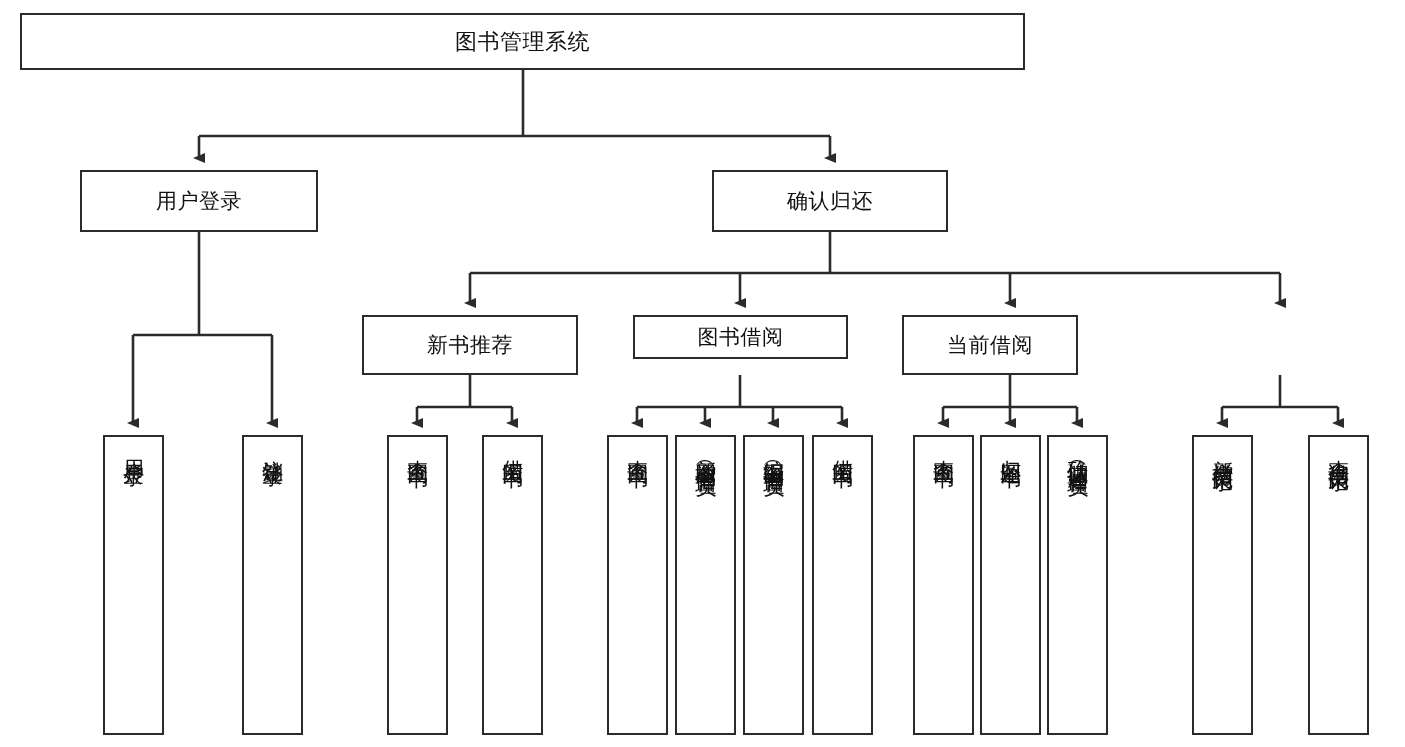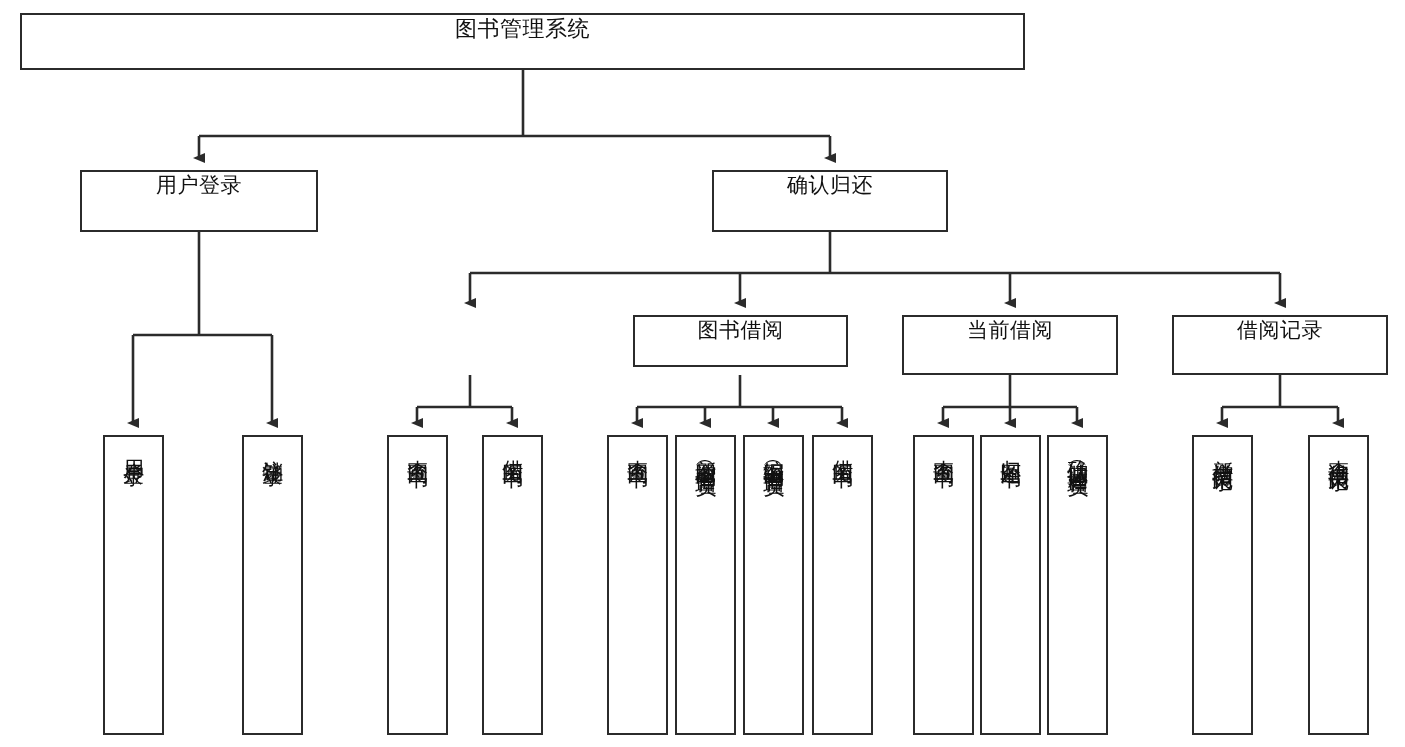--- a/index.html
+++ b/index.html
@@ -25,21 +25,21 @@
     top: 0;
     width: 1405px;
     height: 747px;
   }
   .node-box {
     position: absolute;
     box-sizing: border-box;
     border: 2px solid #2b2b2b;
     background: #ffffff;
     display: flex;
-    align-items: flex-start;
+    align-items: center;
     justify-content: center;
     color: #111111;
   }
   .node-label {
     color: #111111;
     line-height: 1.25;
     white-space: nowrap;
   }
   .horiz .node-label {
     font-size: 21px;
@@ -132,28 +132,28 @@
     <span class="node-label">图书管理系统</span>
   </div>
 
   <div class="node-box horiz" style="left:80px; top:170px; width:238px; height:62px;">
     <span class="node-label">用户登录</span>
   </div>
   <div class="node-box horiz" style="left:712px; top:170px; width:236px; height:62px;">
     <span class="node-label">确认归还</span>
   </div>
 
-  <div class="node-box horiz" style="left:633px; top:315px; width:215px; height:52px;">
+  <div class="node-box horiz" style="left:362px; top:315px; width:216px; height:60px;">
+    <span class="node-label">新书推荐</span>
+  </div>
+  <div class="node-box horiz" style="left:633px; top:315px; width:215px; height:44px;">
     <span class="node-label">图书借阅</span>
   </div>
-  <div class="node-box horiz" style="left:902px; top:315px; width:216px; height:60px;">
+  <div class="node-box horiz" style="left:902px; top:315px; width:176px; height:60px;">
     <span class="node-label">当前借阅</span>
-  </div>
-  <div class="node-box horiz" style="left:1172px; top:315px; width:216px; height:60px;">
-    <span class="node-label">借阅记录</span>
   </div>
 
   <div class="node-box leaf" style="left:103px; top:435px; width:61px; height:300px;">
     <span class="node-label">用户登录</span>
   </div>
   <div class="node-box leaf" style="left:242px; top:435px; width:61px; height:300px;">
     <span class="node-label">注销登录</span>
   </div>
 
   <div class="node-box leaf" style="left:387px; top:435px; width:61px; height:300px;">

